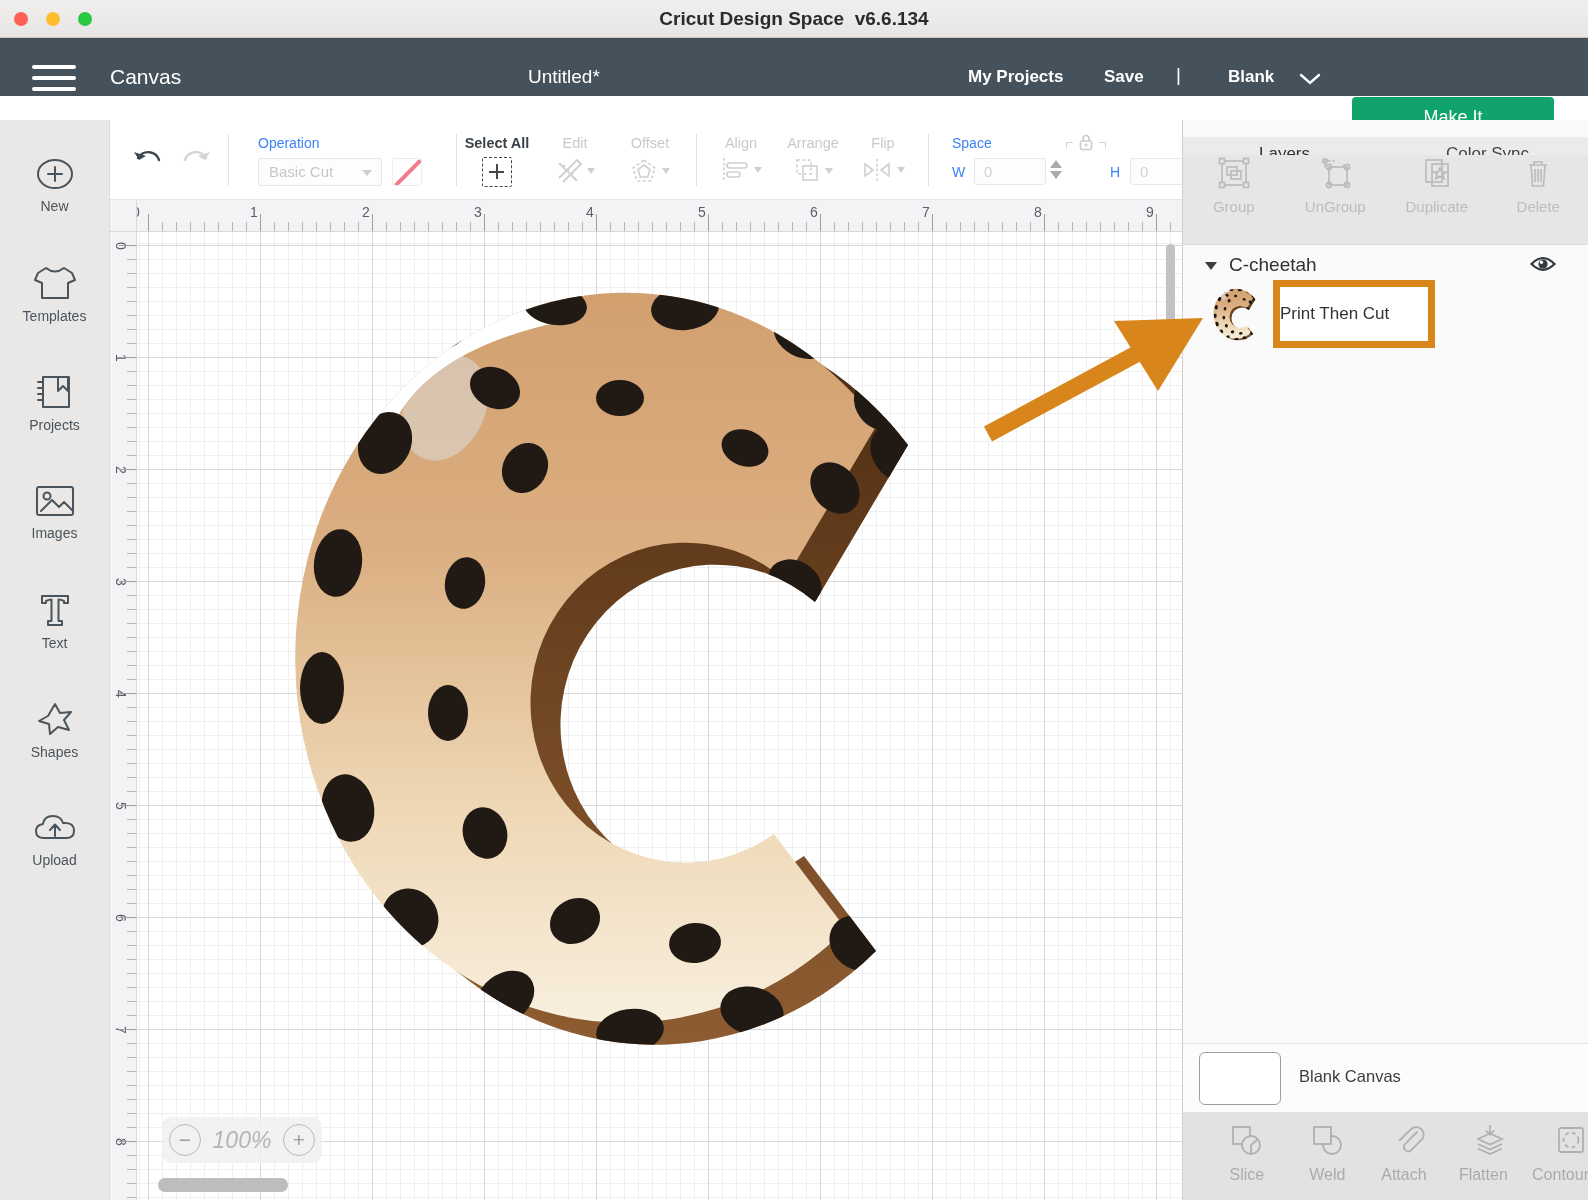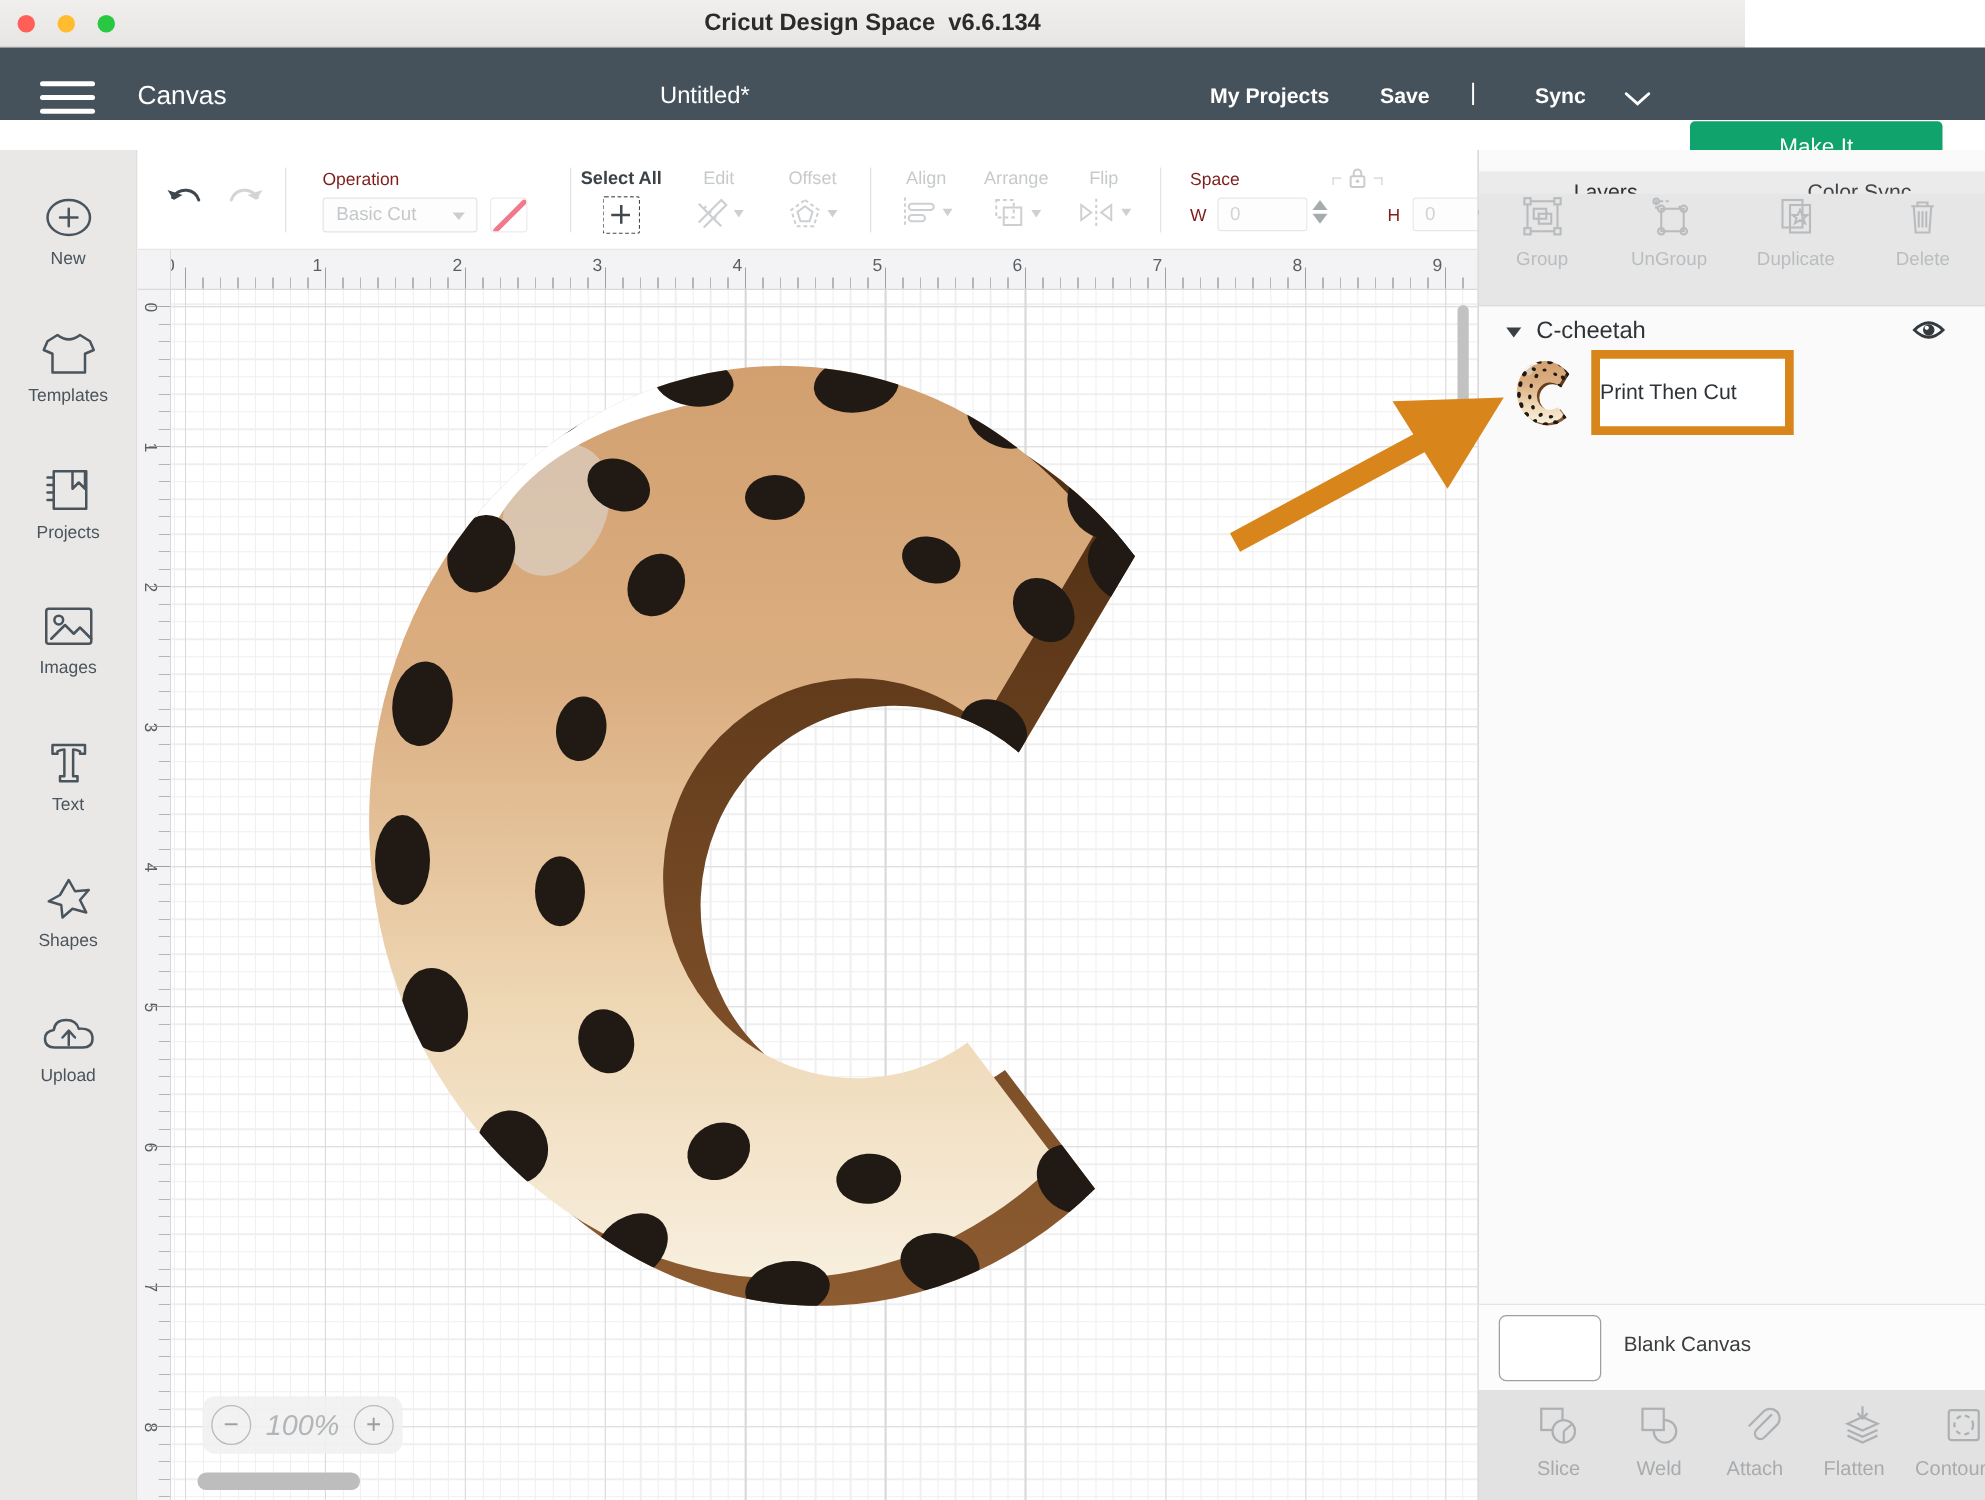--- a/index.html
+++ b/index.html
@@ -1,21 +1,21 @@
 <!DOCTYPE html>
 <html><head>
 <meta charset="utf-8">
 <style>
   * { margin:0; padding:0; box-sizing:border-box; }
   html,body { width:1588px; height:1200px; }
   body { font-family:"Liberation Sans", sans-serif; position:relative; background:#fff; overflow:hidden;
          --accent-green:#10A36C; --annotation-orange:#D8861B; --header-slate:#46525B; --swatch-pink:#F1798B; }
 
   
-  .titlebar { position:absolute; left:0; top:0; width:1396px; height:38px;
+  .titlebar { position:absolute; left:0; top:0; width:1588px; height:38px;
               background:linear-gradient(#f0efee,#e8e6e5); border-bottom:1px solid #c9c7c6; }
   .traffic { position:absolute; top:12px; width:14px; height:14px; border-radius:50%; }
   .t-close{ left:14px; background:#FF5F57; } .t-min{ left:46px; background:#FEBC2E; } .t-zoom{ left:78px; background:#28C840; }
   .titlebar .wtitle { position:absolute; left:0; right:0; top:8px; text-align:center;
                       font-size:19px; font-weight:bold; color:#2b2b2b; white-space:pre; }
 
   
   .appheader { position:absolute; left:0; top:38px; width:1588px; height:58px; background:var(--header-slate); }
   .hamburger { position:absolute; left:32px; top:27px; width:44px; height:28px; cursor:pointer; }
   .hamburger i { display:block; height:4px; background:#fff; border-radius:2px; margin-bottom:7px; }
@@ -32,21 +32,21 @@
   .sidebar { position:absolute; left:0; top:120px; width:110px; height:1080px; background:#e9e8e7; border-right:1px solid #dcdbda; }
   .side-item { height:109px; display:flex; flex-direction:column; align-items:center; justify-content:center; cursor:pointer; }
   .side-item:first-child { margin-top:10px; }
   .side-item .lbl { margin-top:6px; font-size:14px; color:#4a545c; }
   .side-item svg { stroke:#4a545c; fill:none; stroke-width:2; stroke-linejoin:round; stroke-linecap:round; }
 
   
   .workarea { position:absolute; left:110px; top:120px; width:1072px; height:1080px; overflow:hidden; background:#fff; }
   .toolbar { position:absolute; left:0; top:0; width:1072px; height:80px; background:#fff; border-bottom:1px solid #e6e6e6; }
   .tdivider { position:absolute; top:14px; height:52px; width:1px; background:#e3e3e3; }
-  .tool-label { position:absolute; top:15px; font-size:14px; color:#7f1d1d; }
+  .tool-label { position:absolute; top:15px; font-size:14px; color:#3b82f6; }
   .undo-btn,.redo-btn { position:absolute; top:26px; width:34px; height:30px; cursor:pointer; background:none; border:none; }
   .op-select { position:absolute; left:148px; top:38px; width:124px; height:28px; border:1px solid #e3e4e5; border-radius:3px;
                background:#fdfdfd; font-size:15px; color:#c5c8ca; line-height:26px; padding-left:10px; cursor:pointer; }
   .op-select .caret { position:absolute; right:9px; top:11px; width:0; height:0; border-left:5px solid transparent;
                       border-right:5px solid transparent; border-top:6px solid #cbced0; }
   .swatch-btn { position:absolute; left:282px; top:38px; width:30px; height:28px; border:1px solid #ececec; border-radius:3px;
                 background:#fff; overflow:hidden; cursor:pointer; }
   .swatch-btn i { position:absolute; left:13px; top:-4px; width:4px; height:36px; background:var(--swatch-pink);
                   border-radius:2px; transform:rotate(45deg); }
   .tgroup { position:absolute; top:0; height:99px; text-align:center; }
@@ -149,21 +149,21 @@
   <div class="hamburger">
       <i></i>
       <i></i>
       <i></i>
     </div>
   <div class="menu-label">Canvas</div>
   <div class="doc-title">Untitled*</div>
   <div class="hdr-link" style="left:968px;">My Projects</div>
   <div class="hdr-link" style="left:1104px;">Save</div>
   <div class="hdr-sep">|</div>
-  <div class="machine">Sync</div>
+  <div class="machine">Blank</div>
   <svg class="machine-chev" width="24" height="14" viewBox="0 0 24 14">
     <path d="M3 3 L12 11 L21 3" stroke="#fff" stroke-width="2.4" fill="none" stroke-linecap="round"></path>
   </svg>
   <button class="makeit">Make It</button>
 </div>
 
 <div class="sidebar">
   <div class="side-item">
     <svg width="46" height="36" viewBox="0 0 46 36">
       <ellipse cx="23" cy="18" rx="17" ry="14"></ellipse>

